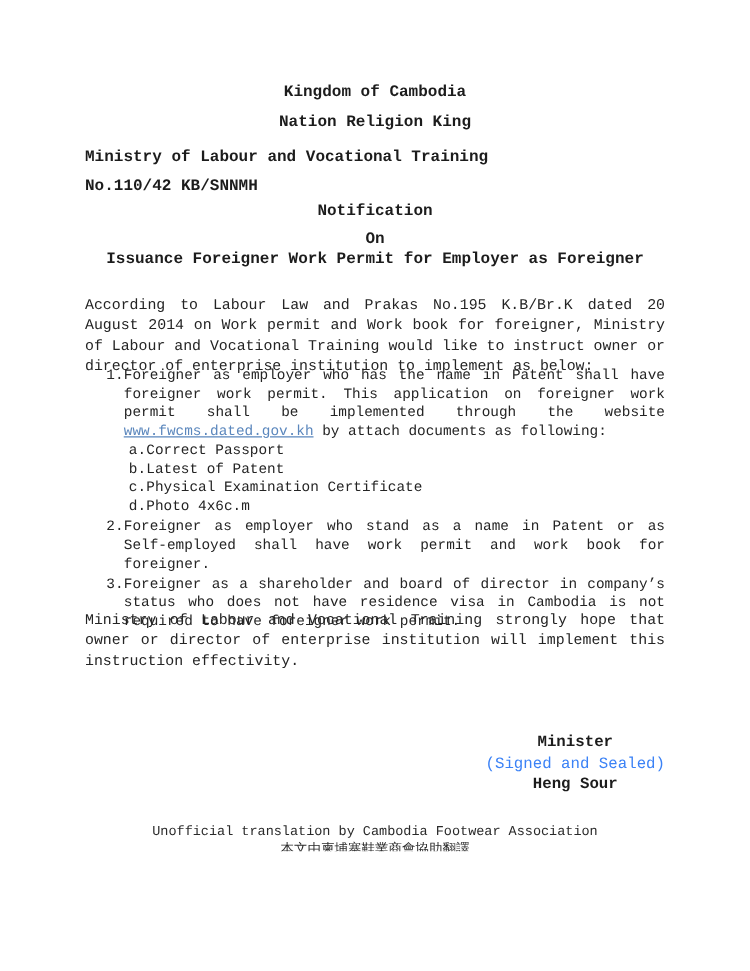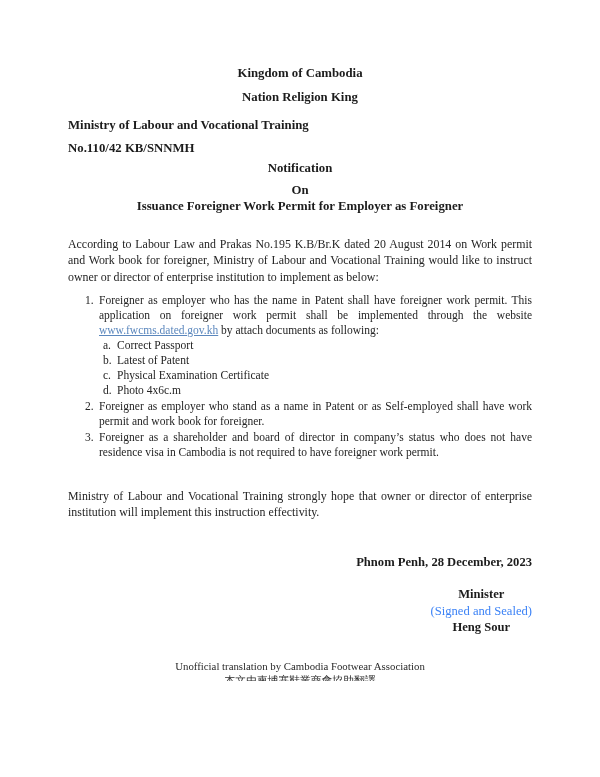--- a/index.html
+++ b/index.html
@@ -3,21 +3,21 @@
 <meta charset="utf-8">
 <style>
   html,body{margin:0;padding:0;}
   body{
     width:600px;height:777px;
     background:#ffffff;
     font-family:"Liberation Serif","DejaVu Serif",serif;
     color:#242424;
     -webkit-font-smoothing:antialiased;
   }
-  .page{position:relative;width:600px;height:681px;background:#ffffff;overflow:hidden;}
+  .page{position:relative;width:600px;height:681px;background:#ffffff;overflow:hidden;font-family:Liberation Mono, monospace;}
   .abs{position:absolute;left:68px;width:464px;}
   .center{text-align:center;}
   .bold{font-weight:bold;color:#1c1c1c;}
   .h{font-size:12.8px;line-height:15px;}
   .body-text{font-size:11.9px;line-height:16.3px;text-align:justify;}
   .list{font-size:11.5px;line-height:15px;}
   .oitem{display:flex;margin-top:1px;}
   .num{flex:none;width:14px;margin-left:17px;}
   .itext{flex:1;text-align:justify;}
   .sitem{display:flex;}
@@ -81,21 +81,20 @@
 
     <div class="oitem">
       <span class="num">3.</span>
       <div class="itext">Foreigner as a shareholder and board of director in company’s status who does not have residence visa in Cambodia is not required to have foreigner work permit.</div>
     </div>
 
   </div>
 
   <div class="abs body-text" style="top:464px;margin-top:24px;">Ministry of Labour and Vocational Training strongly hope that owner or director of enterprise institution will implement this instruction effectivity.</div>
 
-  <div class="abs date-line bold" style="top:555px;">Phnom Penh, 28 December, 2023</div>
 
   <div class="abs sig-wrap" style="top:586px;">
     <div class="sig-block">
       <div class="bold">Minister</div>
       <div class="sig-regular">(Signed and Sealed)</div>
       <div class="bold">Heng Sour</div>
     </div>
   </div>
 
   <div class="footer" style="top:660px;">

